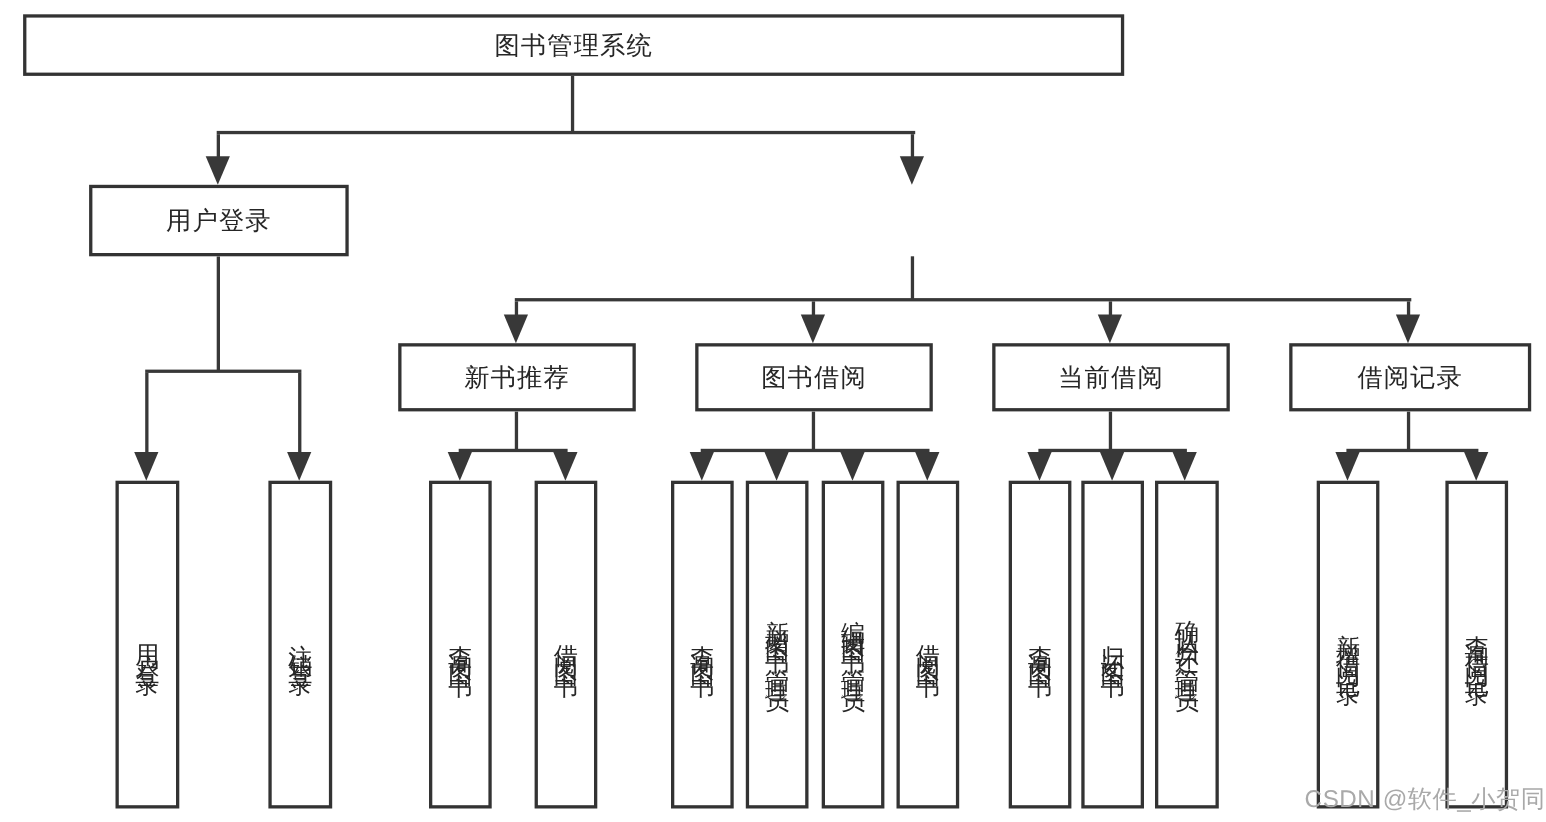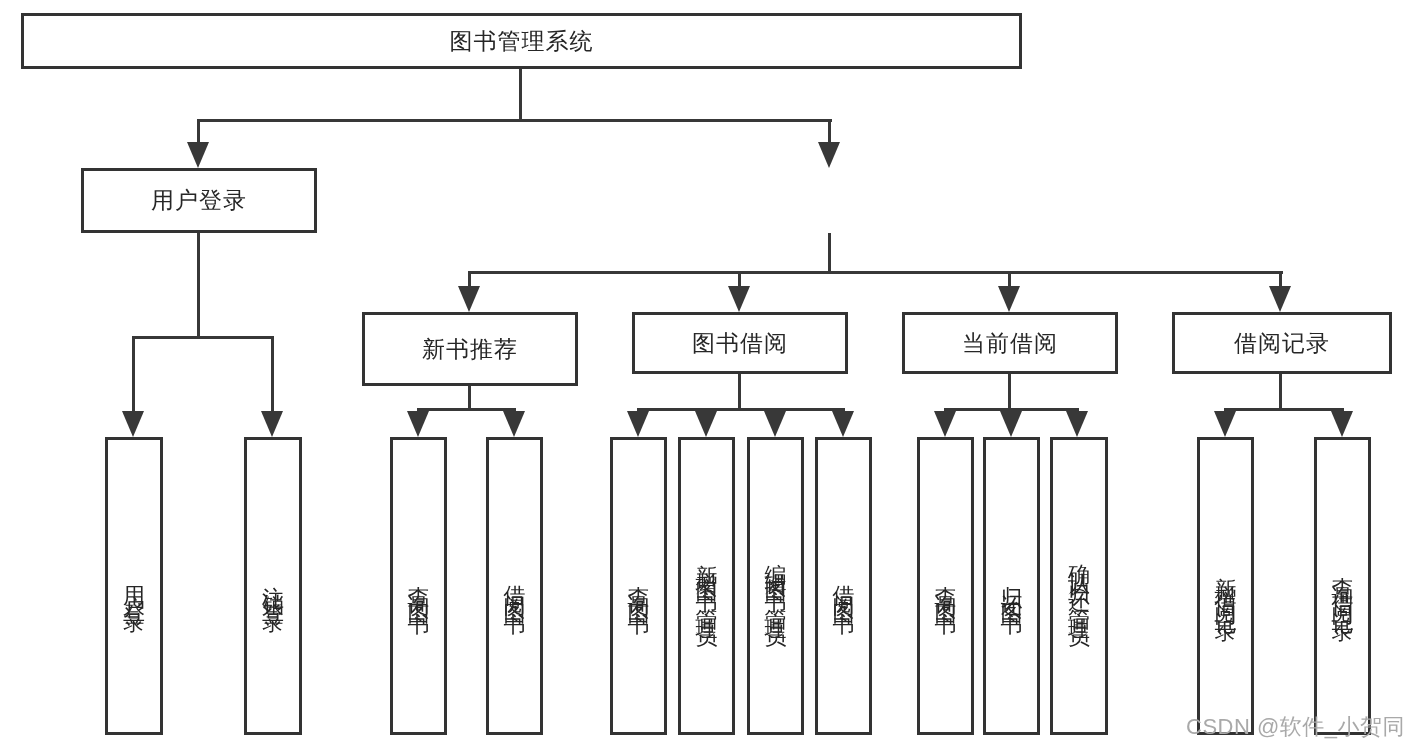--- a/index.html
+++ b/index.html
@@ -89,21 +89,21 @@
   <div class="ln" style="left:1224px;top:408px;width:120px;height:3px"></div>
   <div class="ln" style="left:1224px;top:411px;width:3px;height:8px"></div>
   <div class="ln" style="left:1341px;top:411px;width:3px;height:8px"></div>
   <div class="ar" style="left:1214px;top:411px"></div>
   <div class="ar" style="left:1331px;top:411px"></div>
 
   <div class="node h" style="left:21px;top:13px;width:1001px;height:56px">图书管理系统</div>
 
   <div class="node h" style="left:81px;top:168px;width:236px;height:65px">用户登录</div>
 
-  <div class="node h" style="left:362px;top:312px;width:216px;height:74px">新书推荐</div>
+  <div class="node h" style="left:362px;top:312px;width:216px;height:62px">新书推荐</div>
   <div class="node h" style="left:632px;top:312px;width:216px;height:62px">图书借阅</div>
   <div class="node h" style="left:902px;top:312px;width:216px;height:62px">当前借阅</div>
   <div class="node h" style="left:1172px;top:312px;width:220px;height:62px">借阅记录</div>
 
   <div class="node v" style="left:105px;top:437px;width:58px;height:298px">用户登录</div>
   <div class="node v" style="left:244px;top:437px;width:58px;height:298px">注销登录</div>
 
   <div class="node v" style="left:390px;top:437px;width:57px;height:298px">查询图书</div>
   <div class="node v" style="left:486px;top:437px;width:57px;height:298px">借阅图书</div>
 

